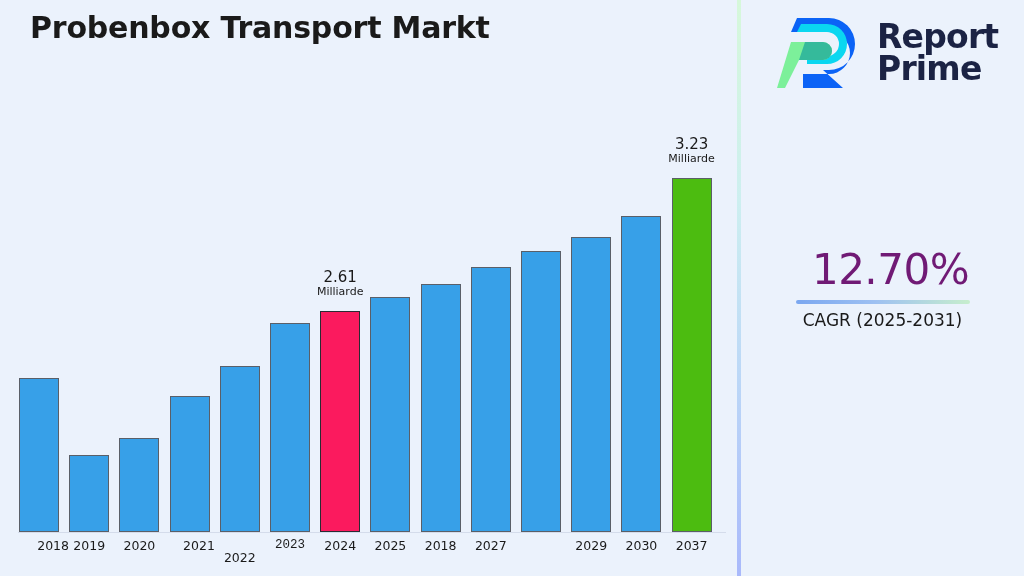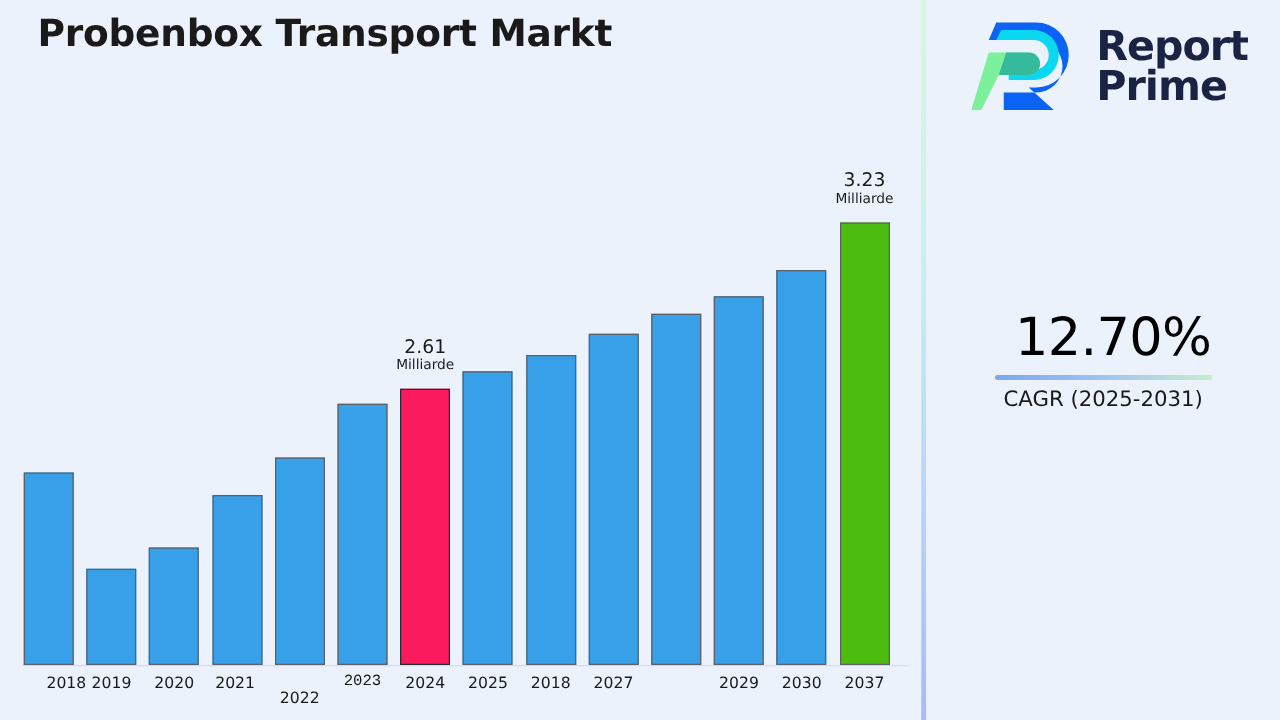--- a/index.html
+++ b/index.html
@@ -73,21 +73,21 @@
 
   .logo{position:absolute;left:36px;top:12px;display:flex;align-items:center;gap:12px;}
   .logo-mark{width:88px;height:82px;display:block;}
   .logo-text{
     font-size:33px;font-weight:bold;color:#1b2344;
     line-height:0.98;letter-spacing:-0.8px;
   }
   .logo-text span{display:block;}
 
   .cagr-block{position:absolute;left:0;top:248px;width:283px;text-align:center;}
-  .cagr-value{font-size:42px;color:#000000;line-height:1.05;letter-spacing:-0.5px;padding-left:16px;}
+  .cagr-value{font-size:42px;color:#701a75;line-height:1.05;letter-spacing:-0.5px;padding-left:16px;}
   .cagr-rule{
     width:174px;height:4px;margin:8px auto 6px auto;
     background:linear-gradient(to right,#7aa7f0 0%,#9dc0f2 45%,#c7eecd 100%);
     border-radius:2px;
   }
   .cagr-caption{font-size:17px;color:#1a1a1a;}
 </style>
 </head>
 <body>
 
@@ -108,21 +108,21 @@
           <div class="bar" title="2019: 0.56 Milliarde" style="height: 77px;"></div>
         </div>
         <div class="tick" style="left: 59.2px;">2019</div>
         <div class="bar-wrap" style="left: 119.4px; top: 438px; width: 40px; height: 94px;">
           <div class="bar" title="2020: 0.67 Milliarde" style="height: 94px;"></div>
         </div>
         <div class="tick" style="left: 109.4px;">2020</div>
         <div class="bar-wrap" style="left: 169.6px; top: 396px; width: 40px; height: 136px;">
           <div class="bar" title="2021: 0.93 Milliarde" style="height: 136px;"></div>
         </div>
-        <div class="tick" style="left: 144px; text-align: right;">2021</div>
+        <div class="tick" style="left: 169px;">2021</div>
         <div class="bar-wrap" style="left: 219.8px; top: 366px; width: 40px; height: 166px;">
           <div class="bar" title="2022: 1.12 Milliarde" style="height: 166px;"></div>
         </div>
         <div class="tick" style="left: 209.8px; margin-top: 12px;">2022</div>
         <div class="bar-wrap" style="left: 270px; top: 323px; width: 40px; height: 209px;">
           <div class="bar" title="2023: 1.39 Milliarde" style="height: 209px;"></div>
         </div>
         <div class="tick" style="left: 260px; font-family: Liberation Mono, monospace;">2023</div>
         <div class="bar-label" style="top: 269px; left: 340.2px;">
           <span class="val">2.61</span>

